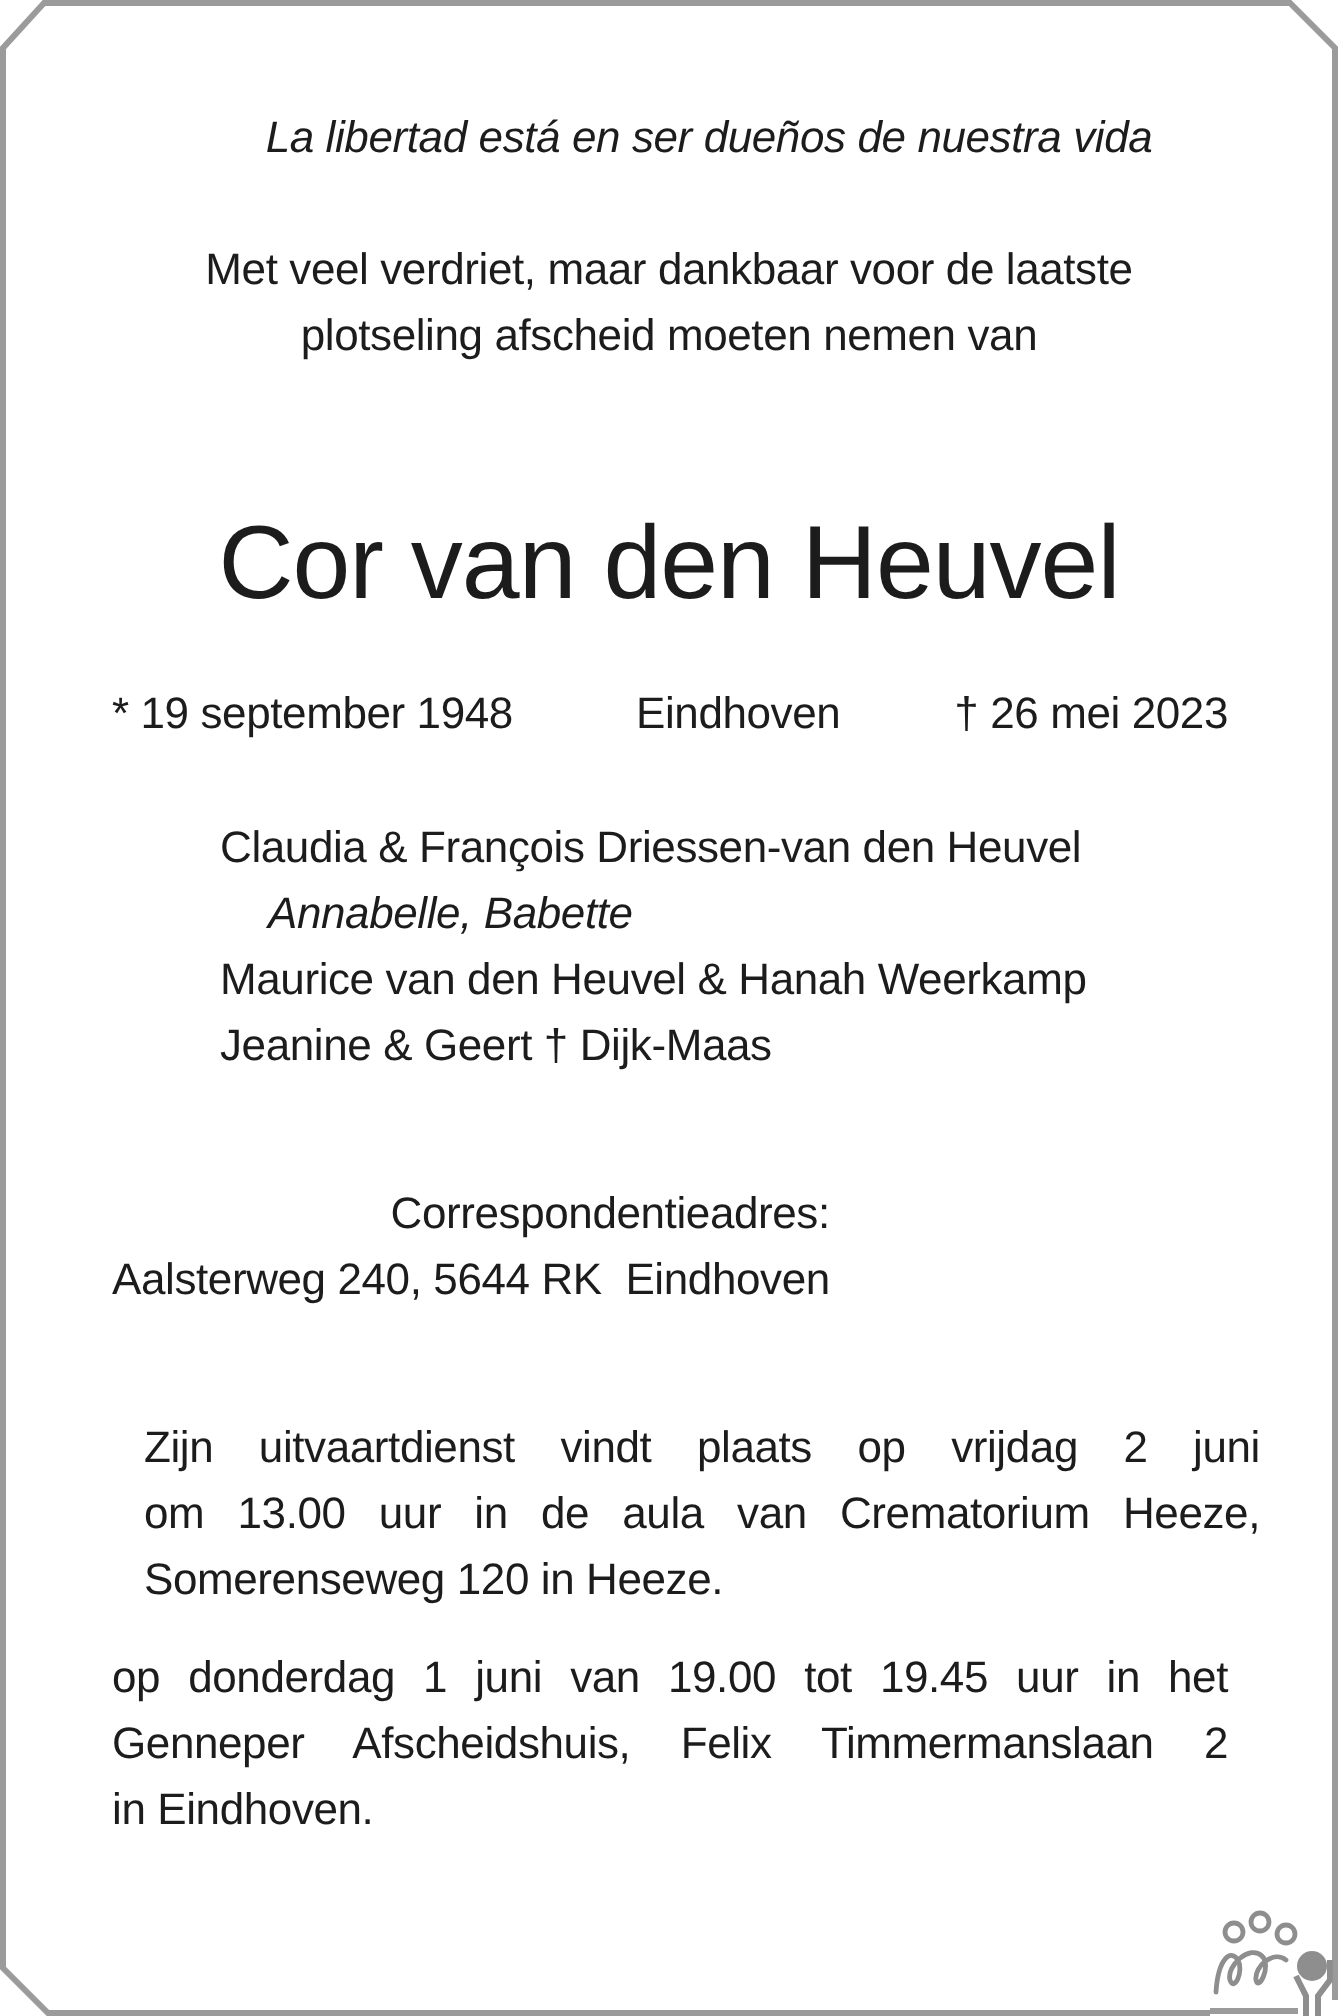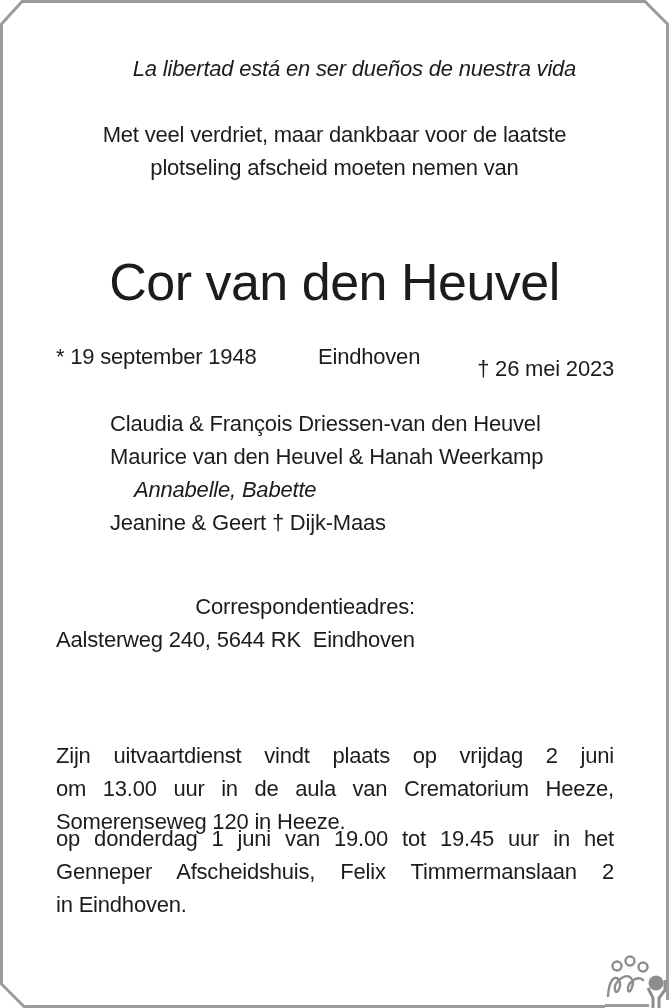--- a/index.html
+++ b/index.html
@@ -15,21 +15,21 @@
   .dates { top: 340px; left: 56px; width: 558px; }
   .dates span { position: absolute; top: 0; }
   .family { top: 407px; left: 110px; }
   .family .line { display: block; }
   .family .sub { padding-left: 24px; font-style: italic; }
   .corr { top: 590px; left: 56px; text-align: right; }
   .corr .line { display: block; }
   .para { left: 56px; width: 558px; white-space: normal; text-align: justify; text-align-last: left; }
   .para .line { display: block; text-align: justify; text-align-last: justify; white-space: nowrap; }
   .para .line.last { text-align-last: left; }
-  .funeral { top: 739px; }
+  .funeral { top: 707px; margin-left: 16px; }
   .viewing { top: 822px; }
   .logo { position: absolute; left: 605px; top: 950px; width: 64px; height: 58px; }
 </style>
 </head>
 <body>
 
 <svg class="frame" viewBox="0 0 669 1008" width="669" height="1008">
   <polygon points="22,1.5 645,1.5 667.5,24 667.5,1006.5 24,1006.5 1.5,984 1.5,24" fill="none" stroke="#9b9b9b" stroke-width="3"></polygon>
 </svg>
 
@@ -38,27 +38,27 @@
 <div class="txt center intro">
   <div>Met veel verdriet, maar dankbaar voor de laatste</div>
   <div>plotseling afscheid moeten nemen van</div>
 </div>
 
 <div class="txt center name">Cor van den Heuvel</div>
 
 <div class="txt dates">
   <span style="left:0;">* 19 september 1948</span>
   <span style="left:262px;">Eindhoven</span>
-  <span style="right:0;margin-top:12px;">† 26 mei 2023</span>
+  <span style="right:0;">† 26 mei 2023</span>
 </div>
 
 <div class="txt family">
   <span class="line">Claudia &amp; François Driessen-van den Heuvel</span>
+  <span class="line sub">Annabelle, Babette</span>
   <span class="line">Maurice van den Heuvel &amp; Hanah Weerkamp</span>
-  <span class="line sub">Annabelle, Babette</span>
   <span class="line">Jeanine &amp; Geert † Dijk-Maas</span>
 </div>
 
 <div class="txt corr">
   <span class="line">Correspondentieadres:</span>
   <span class="line" style="white-space:pre;">Aalsterweg 240, 5644 RK  Eindhoven</span>
 </div>
 
 <div class="txt para funeral">
   <span class="line">Zijn uitvaartdienst vindt plaats op vrijdag 2 juni</span>

